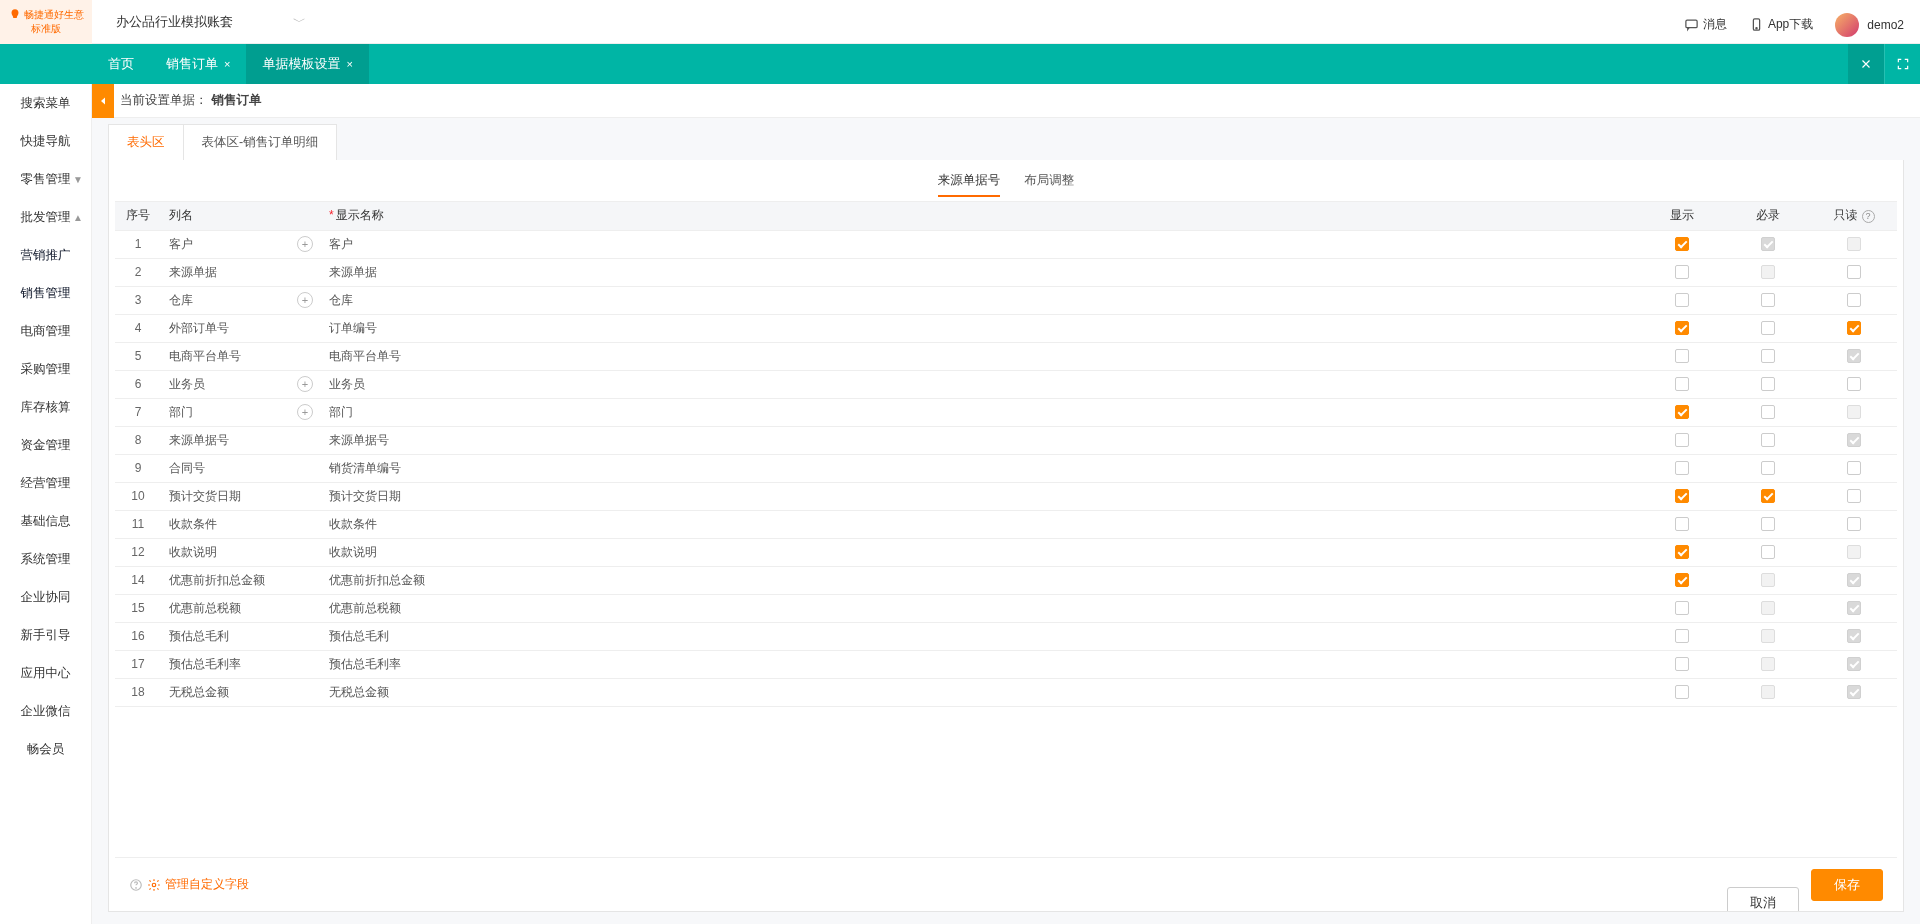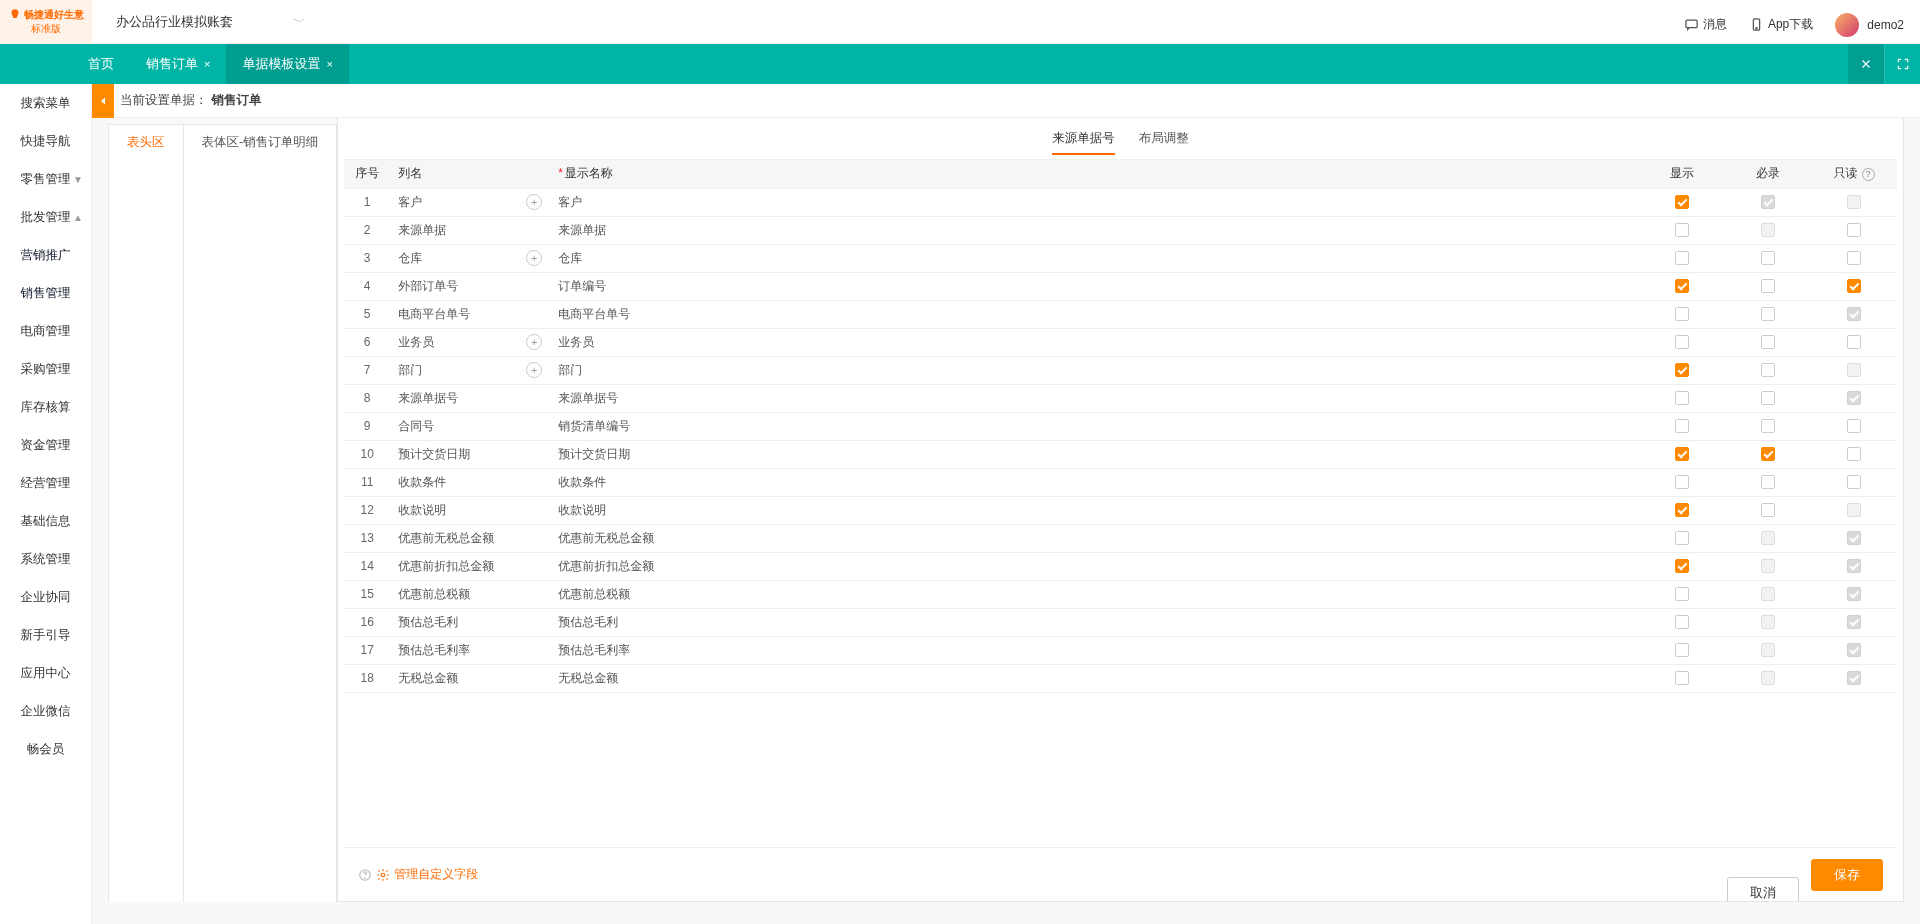--- a/index.html
+++ b/index.html
@@ -1,35 +1,35 @@
 <!DOCTYPE html>
 <html><head>
 <meta charset="utf-8">
 <style>
 * { box-sizing: border-box; margin: 0; padding: 0; }
 body { font-family: "Microsoft YaHei", -apple-system, sans-serif; font-size: 12px; color: #333; background: #fff; overflow: hidden; }
 
 
 .top-header { height: 44px; display: flex; align-items: center; padding: 0 16px 0 0; border-bottom: 1px solid #eee; }
 .logo-block { width: 92px; height: 44px; background: #FFF2E8; display: flex; flex-direction: column; align-items: center; justify-content: center; color: #FF6A00; font-size: 10px; }
-.logo-block .logo-row { display: flex; align-items: center; gap: 2px; font-weight: bold; }
+.logo-block .logo-row { display: flex; align-items: center; gap: 2px; }
 .logo-block svg { width: 14px; height: 14px; }
 .logo-block .logo-sub { font-size: 10px; margin-top: 0; }
 .account-sel { margin-left: 24px; color: #333; font-size: 13px; display: flex; align-items: center; gap: 60px; cursor: pointer; }
 .account-sel .chev { color: #bbb; }
 .top-spacer { flex: 1; }
 .top-actions { display: flex; align-items: center; gap: 22px; margin-top: 6px; }
 .top-action { display: flex; align-items: center; gap: 4px; color: #333; cursor: pointer; }
 .top-action svg { width: 15px; height: 15px; }
 .avatar { width: 24px; height: 24px; border-radius: 50%; background: linear-gradient(135deg,#f7b267,#d23b6e); display:inline-block; }
 .user-block { display:flex; align-items:center; gap:8px; cursor:pointer; }
 
 
 .tabs-bar { height: 40px; background: #00B5A5; display: flex; align-items: stretch; }
-.tabs-bar .tabs-left { flex:1; display:flex; padding-left: 72px; }
+.tabs-bar .tabs-left { flex:1; display:flex; padding-left: 92px; }
 .tab { display:flex; align-items:center; padding: 0 16px; color:#fff; font-size:13px; cursor:pointer; position:relative; }
 .tab.active { background:#009e90; }
 .tab .close { margin-left:6px; font-size:11px; }
 .tabs-right { display:flex; align-items:center; }
 .tabs-right .icon-btn { width:36px; height:40px; display:flex; align-items:center; justify-content:center; color:#fff; cursor:pointer; }
 .tabs-right .icon-btn.dark { background: rgba(0,0,0,0.12); }
 .tabs-right .icon-btn + .icon-btn { border-left:1px solid rgba(255,255,255,0.15); }
 .tabs-right svg { width:14px; height:14px; }
 
 
@@ -41,21 +41,21 @@
 .side-item .caret { position:absolute; right:8px; font-size:10px; color:#999; }
 
 
 .main { flex:1; display:flex; flex-direction:column; background:#f7f8fa; overflow:hidden; }
 .banner { height:34px; background:#fff; display:flex; align-items:center; font-size:12.5px; color:#444; border-bottom:1px solid #eee; }
 .banner .flag { width:22px; height:34px; background:#FF8A00; display:flex; align-items:center; justify-content:center; color:#fff; }
 .banner .flag svg{ width:12px;height:12px; transform: rotate(180deg); }
 .banner .banner-text { padding-left:6px; }
 .banner .bold { font-weight:600; margin-left:4px; }
 
-.content { flex:1; padding: 0 16px 22px 16px; display:flex; flex-direction:row; overflow:hidden; }
+.content { flex:1; padding: 0 16px 12px 16px; display:flex; flex-direction:column; overflow:hidden; }
 .area-tabs { display:flex; margin-top:6px; }
 .area-tab { padding:9px 18px; font-size:12.5px; background:#fff; border:1px solid #e5e5e5; border-bottom:none; cursor:pointer; color:#555; }
 .area-tab.active { color:#FF6A00; border-top:1px solid #e5e5e5; }
 .area-tab + .area-tab { border-left:none; }
 
 .panel { flex:1; background:#fff; border:1px solid #e5e5e5; border-top:none; display:flex; flex-direction:column; overflow:hidden; padding-top:4px; }
 .sub-tabs { display:flex; justify-content:center; gap:24px; padding: 8px 0 4px; font-size:12.5px; }
 .sub-tab { cursor:pointer; padding-bottom:6px; color:#555; }
 .sub-tab.active { color:#333; border-bottom:2px solid #FF6A00; font-weight:500; }
 
@@ -349,28 +349,20 @@
                   </tr>
                   <tr>
                     <td class="idx">12</td>
                     <td><span>收款说明</span></td>
                     <td>收款说明</td>
                     <td class="center"><span class="chk checked"></span></td>
                     <td class="center"><span class="chk"></span></td>
                     <td class="center"><span class="chk disabled"></span></td>
                   </tr>
                   <tr>
-                    <td class="idx">13</td>
-                    <td><span>优惠前无税总金额</span></td>
-                    <td>优惠前无税总金额</td>
-                    <td class="center"><span class="chk"></span></td>
-                    <td class="center"><span class="chk disabled"></span></td>
-                    <td class="center"><span class="chk checked disabled"></span></td>
-                  </tr>
-                  <tr>
                     <td class="idx">14</td>
                     <td><span>优惠前折扣总金额</span></td>
                     <td>优惠前折扣总金额</td>
                     <td class="center"><span class="chk checked"></span></td>
                     <td class="center"><span class="chk disabled"></span></td>
                     <td class="center"><span class="chk checked disabled"></span></td>
                   </tr>
                   <tr>
                     <td class="idx">15</td>
                     <td><span>优惠前总税额</span></td>

